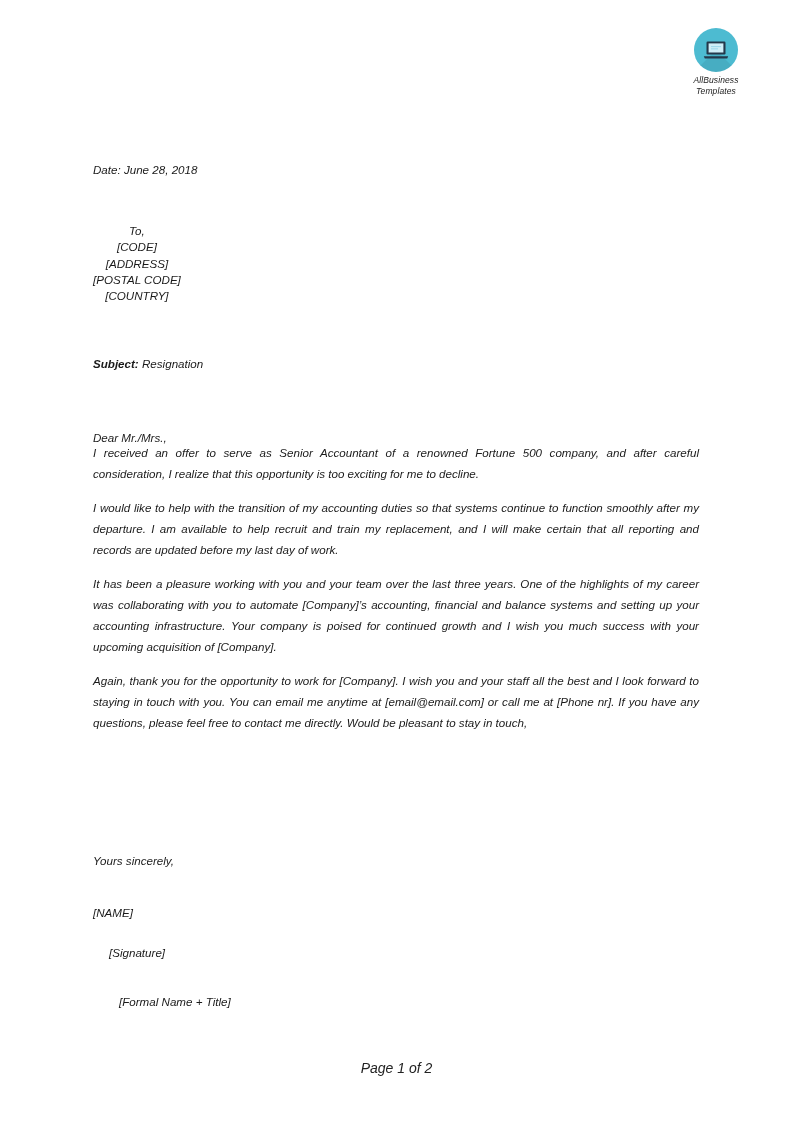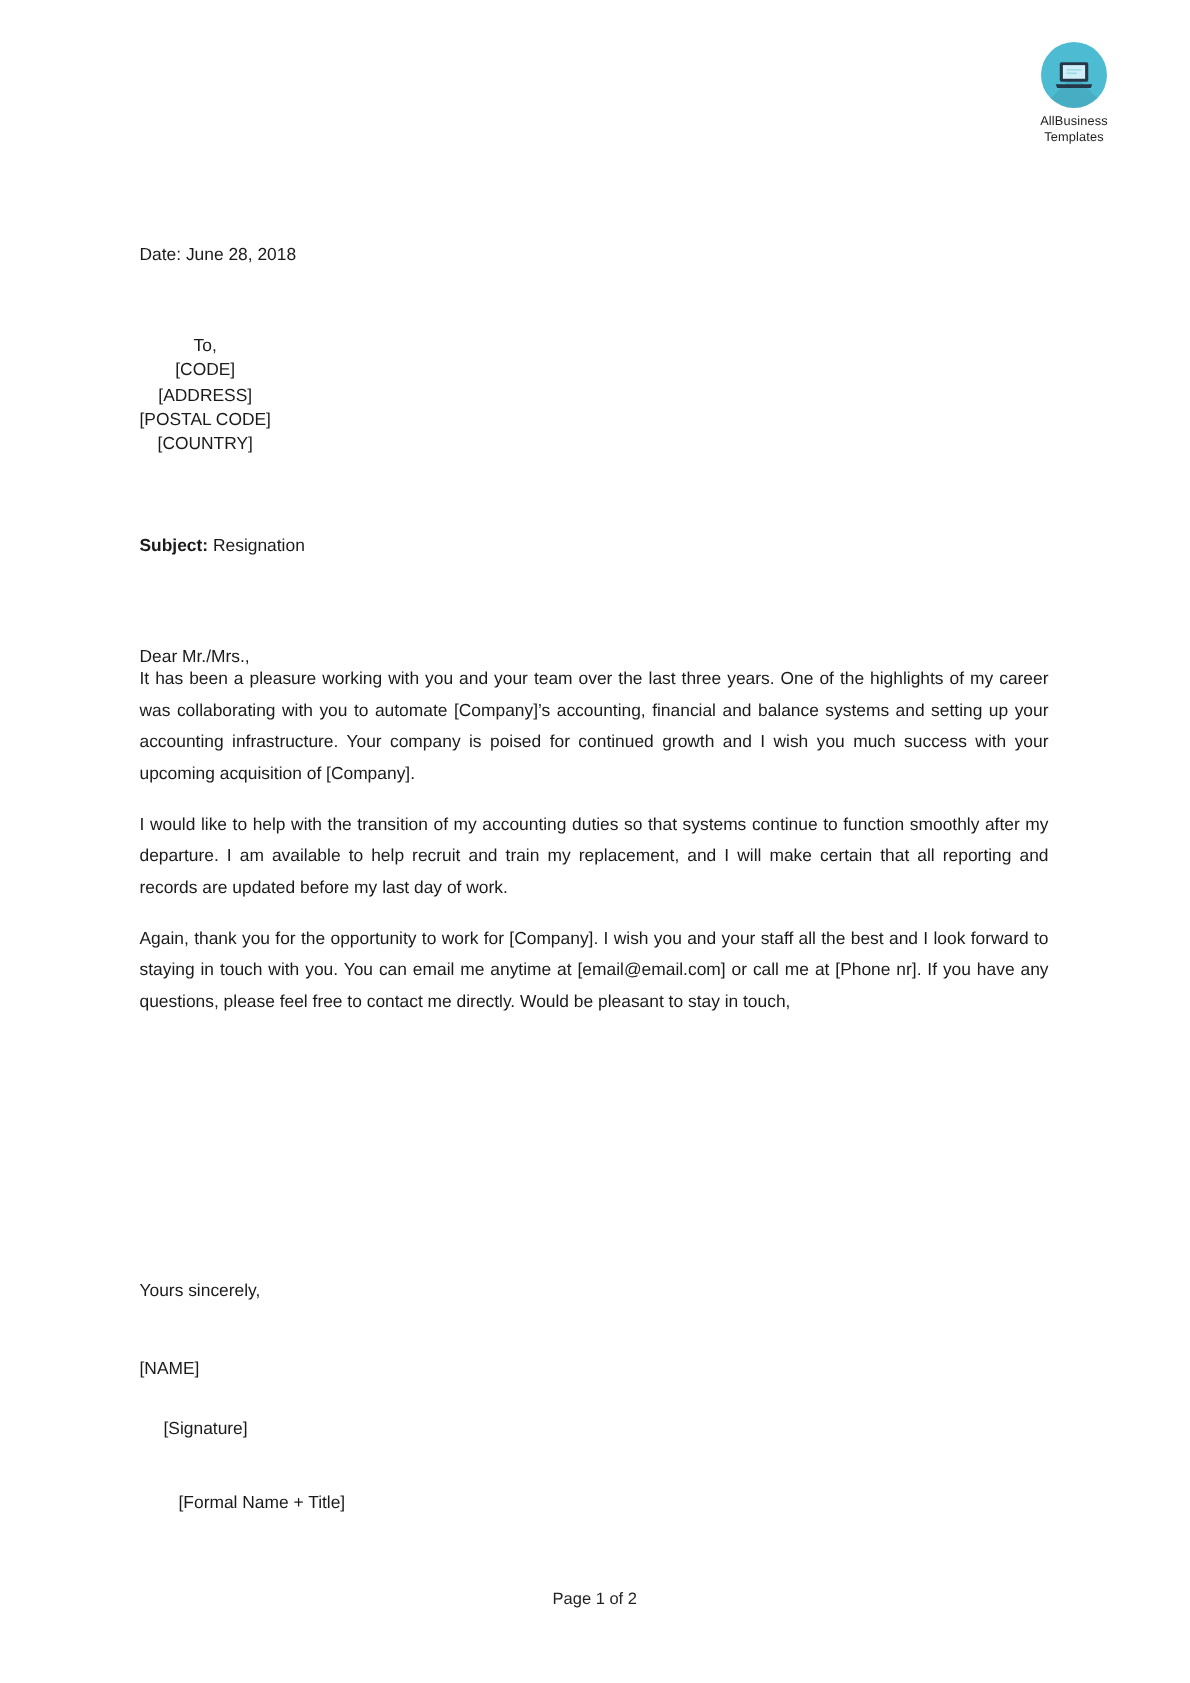--- a/index.html
+++ b/index.html
@@ -14,20 +14,21 @@
     color: #1a1a1a;
     position: relative;
     overflow: hidden;
   }
 
   .page {
     position: relative;
     width: 793px;
     height: 944px;
     box-sizing: border-box;
+    font-style: italic;
   }
 
   
   .logo-block {
     position: absolute;
     top: 28px;
     left: 681px;
     width: 70px;
     text-align: center;
   }
@@ -150,21 +151,21 @@
   .closing .signature  { position: absolute; top: 92px; left: 16px; }
   .closing .formal     { position: absolute; top: 141px; left: 0; margin-left: 26px; }
 
   
   .footer {
     position: absolute;
     top: 1060px;
     left: 0;
     width: 793px;
     text-align: center;
-    font-size: 11px;
+    font-size: 14px;
     color: #222222;
   }
 </style>
 </head>
 <body>
 
 <div class="page">
 
   <div class="logo-block">
     <div class="logo-circle">
@@ -196,22 +197,23 @@
     </div>
 
     <div class="subject-line">
       <span class="lbl">Subject:</span>
       <span>Resignation</span>
     </div>
 
     <div class="salutation">Dear Mr./Mrs.,</div>
 
     <div class="paragraphs">
+      <p>I received an offer to serve as Senior Accountant of a renowned Fortune 500 company, and after careful consideration, I realize that this opportunity is too exciting for me to decline.</p>
+      <p>I would like to help with the transition of my accounting duties so that systems continue to function smoothly after my departure. I am available to help recruit and train my replacement, and I will make certain that all reporting and records are updated before my last day of work.</p>
       <p>It has been a pleasure working with you and your team over the last three years. One of the highlights of my career was collaborating with you to automate [Company]’s accounting, financial and balance systems and setting up your accounting infrastructure. Your company is poised for continued growth and I wish you much success with your upcoming acquisition of [Company].</p>
-      <p>I would like to help with the transition of my accounting duties so that systems continue to function smoothly after my departure. I am available to help recruit and train my replacement, and I will make certain that all reporting and records are updated before my last day of work.</p>
       <p>Again, thank you for the opportunity to work for [Company]. I wish you and your staff all the best and I look forward to staying in touch with you. You can email me anytime at [email@email.com] or call me at [Phone nr]. If you have any questions, please feel free to contact me directly. Would be pleasant to stay in touch,</p>
     </div>
 
     <div class="closing">
       <div class="sign-off">Yours sincerely,</div>
       <div class="name">[NAME]</div>
       <div class="signature">[Signature]</div>
       <div class="formal">[Formal Name + Title]</div>
     </div>
 

